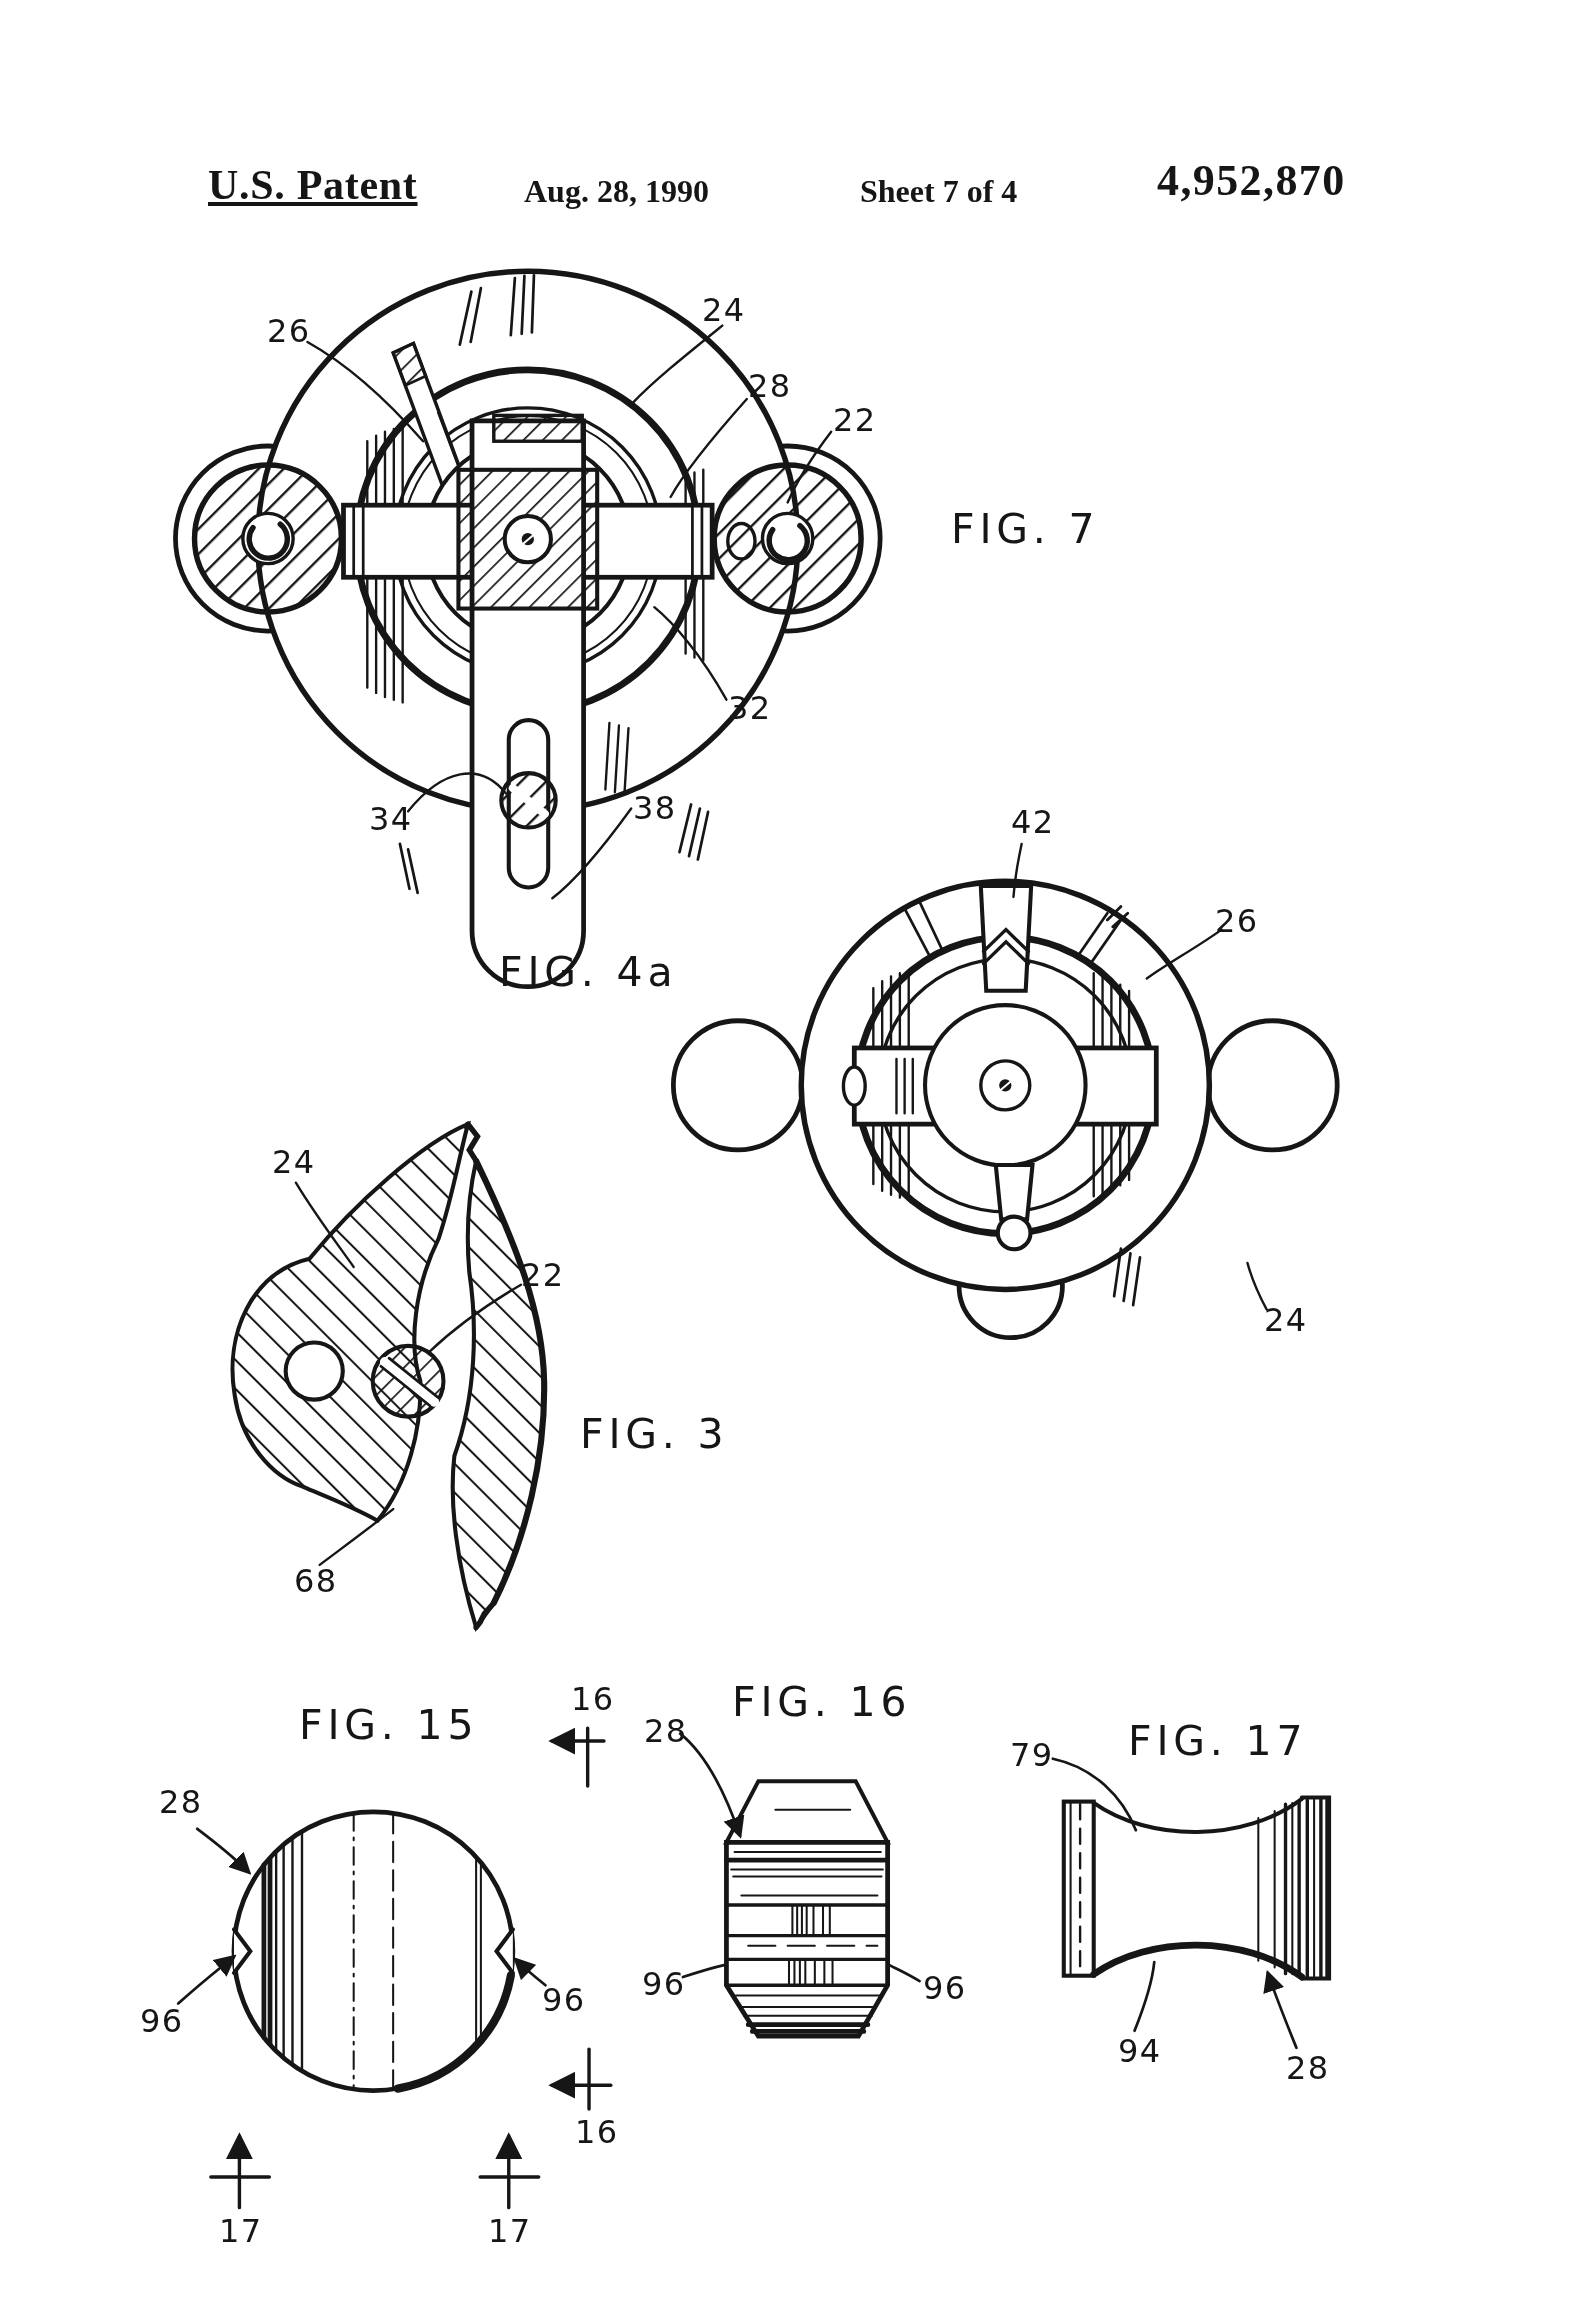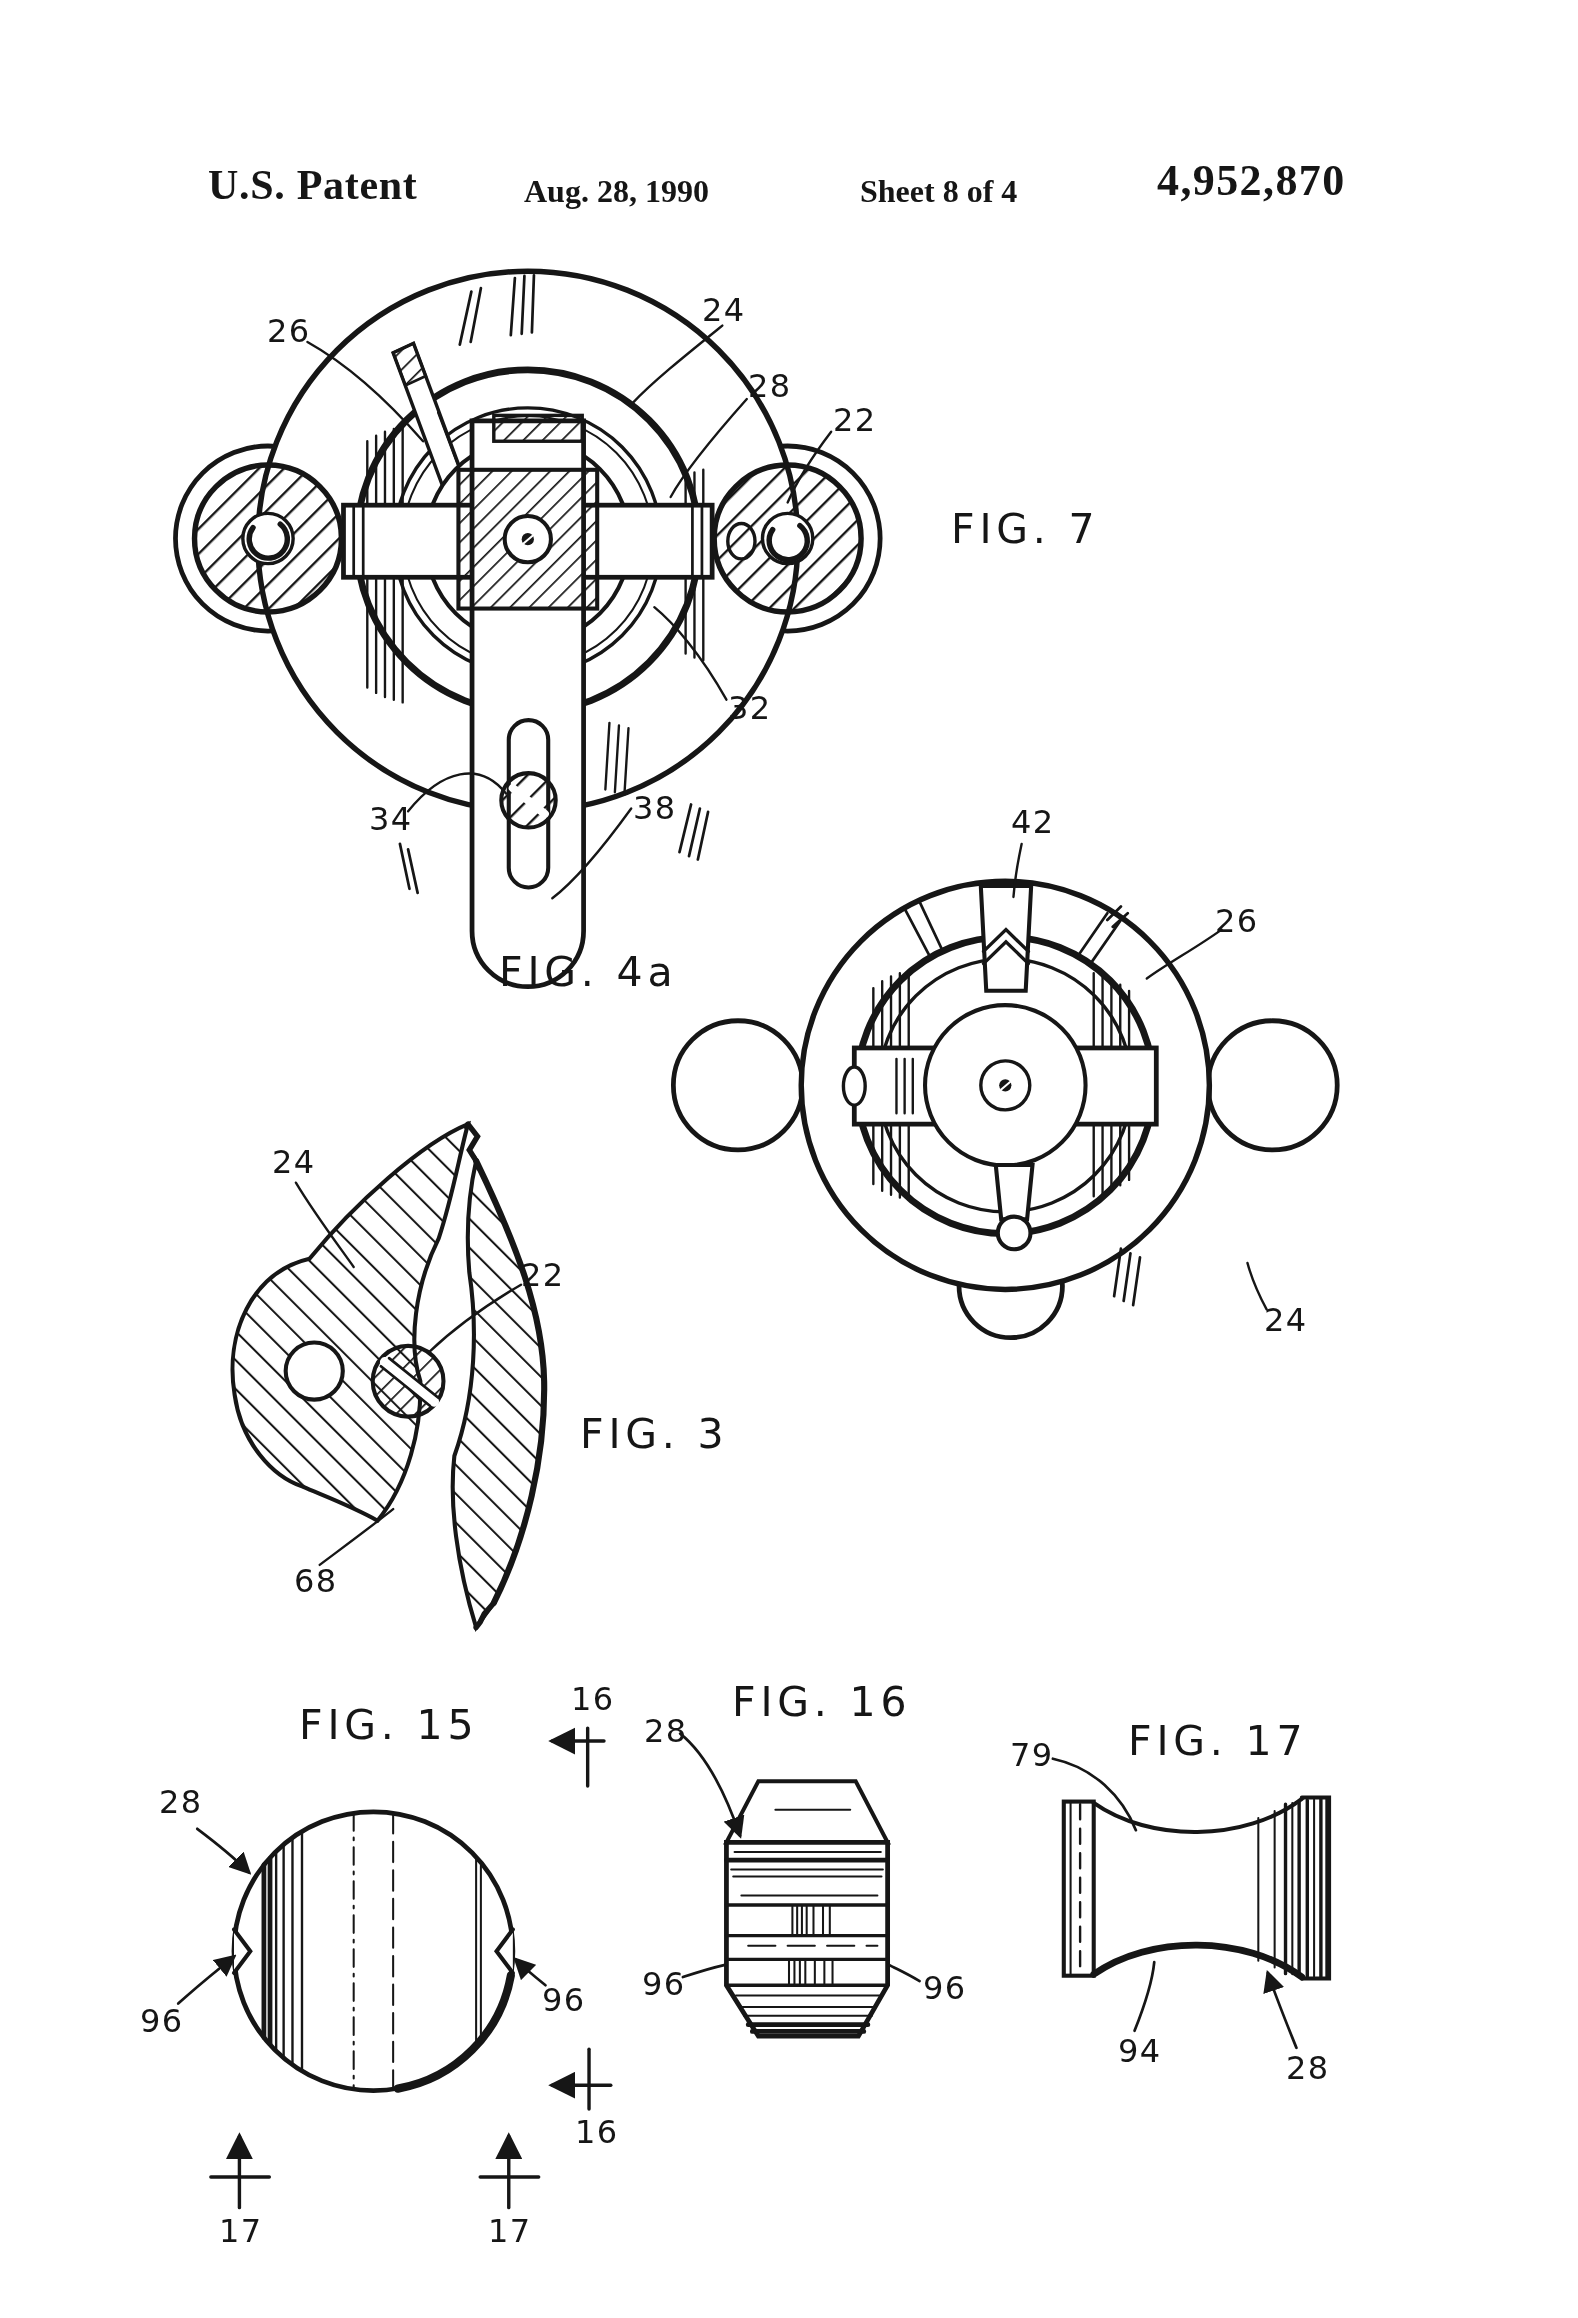--- a/index.html
+++ b/index.html
@@ -1,20 +1,20 @@
 <!DOCTYPE html>
 <html style="font-size:11px"><head>
 <meta charset="utf-8">
 <style>
   html,body{margin:0;padding:0;background:#888;}
   .page{position:relative;width:1578px;height:2319px;background:#ffffff;overflow:hidden;
         font-family:"DejaVu Sans",sans-serif;color:#161616;}
   .page svg{position:absolute;left:0;top:0;}
   .txt{position:absolute;white-space:nowrap;color:#161616;}
-  .hdr-title{font:bold 42px "Liberation Serif",serif;letter-spacing:0.7px;}
+  .hdr-title{font:bold 42px "Liberation Serif",serif;letter-spacing:0.7px;text-decoration:underline;}
   .hdr-date,.hdr-sheet{font:bold 32px "Liberation Serif",serif;}
   .hdr-num{font:bold 44px "Liberation Serif",serif;letter-spacing:1.4px;}
   .figlabel{font-size:41px;letter-spacing:4.8px;}
   .ref{font-size:32px;letter-spacing:1.4px;}
 </style>
 </head>
 <body>
 
 <div class="page">
 
@@ -219,21 +219,21 @@
     <g stroke-width="4">
       <path d="M1548,2585 C1608,2598 1650,2640 1670,2690"></path>
       <path d="M1668,2985 C1684,2945 1694,2915 1697,2884"></path>
       <path d="M1906,3010 C1890,2970 1876,2936 1864,2900" marker-end="url(#arr)"></path>
     </g>
   </g>
 </svg>
 
 <span class="txt hdr-title" style="left:208px;top:161px;">U.S. Patent</span>
 <span class="txt hdr-date" style="left:524px;top:173px;">Aug. 28, 1990</span>
-<span class="txt hdr-sheet" style="left:860px;top:173px;">Sheet 8 of 4</span>
+<span class="txt hdr-sheet" style="left:860px;top:173px;">Sheet 7 of 4</span>
 <span class="txt hdr-num" style="left:1157px;top:155px;">4,952,870</span>
 
 <span class="txt figlabel" style="left:951px;top:505px;">FIG. 7</span>
 <span class="txt ref" style="left:267px;top:312px;">26</span>
 <span class="txt ref" style="left:702px;top:291px;">24</span>
 <span class="txt ref" style="left:748px;top:367px;">28</span>
 <span class="txt ref" style="left:833px;top:401px;">22</span>
 <span class="txt ref" style="left:728px;top:689px;">32</span>
 <span class="txt ref" style="left:369px;top:800px;">34</span>
 <span class="txt ref" style="left:633px;top:789px;">38</span>

